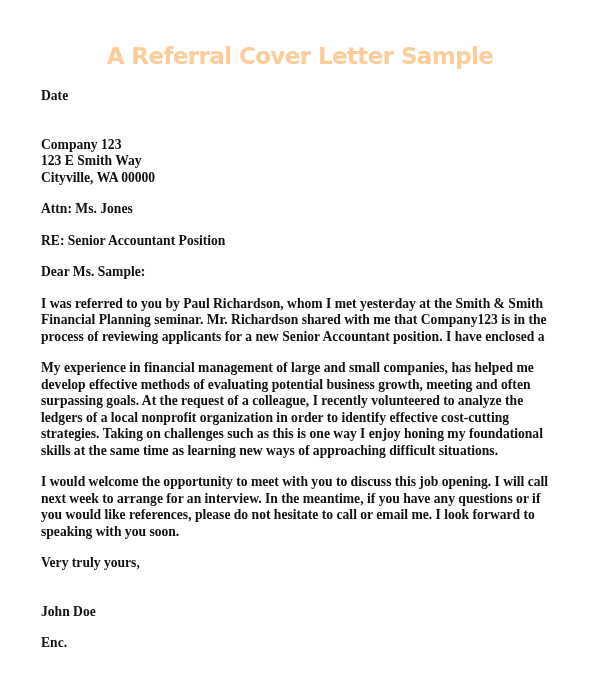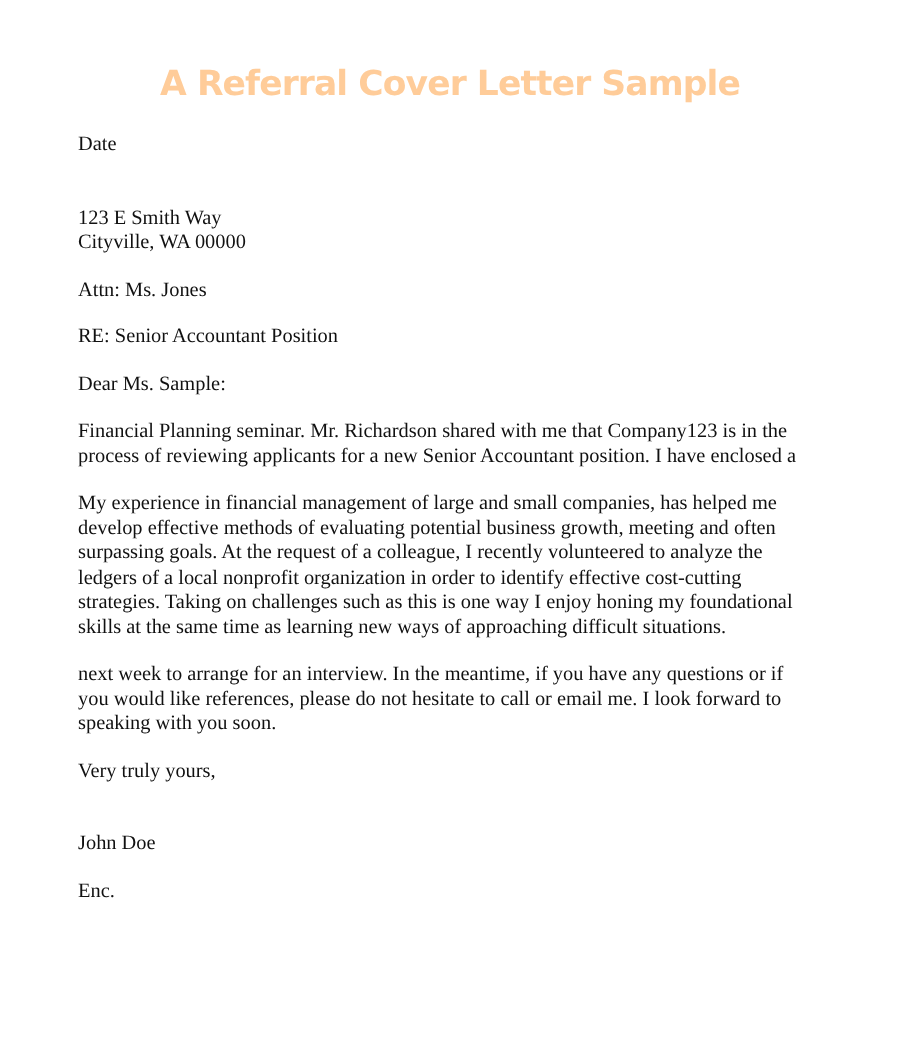--- a/index.html
+++ b/index.html
@@ -29,78 +29,82 @@
       text-align: center;
       font-family: "DejaVu Sans", sans-serif;
       font-weight: bold;
       font-size: 23px;
       letter-spacing: -0.6px;
       color: #ffcc99;
       margin: 0;
     }
     .letter {
       position: absolute;
-      left: 52px;
+      left: 41px;
       top: 88px;
       width: 495px;
       font-family: "Liberation Serif", serif;
       font-size: 13.6px;
       line-height: 16.5px;
       color: #111111;
+      font-weight: bold;
     }
     .line { display: block; white-space: nowrap; }
     .block { margin: 0; }
     .gap-date { height: 32px; }
     .gap { height: 15px; }
     .gap-sig { height: 32px; }
     .para { margin: 0; }
     .para .line { white-space: nowrap; }
   </style>
 </head>
 <body>
 
 <div class="page">
   <h1 class="title" style="color: rgb(255, 204, 153);">A Referral Cover Letter Sample</h1>
 
   <div class="letter">
     <span class="line">Date</span>
     <div class="gap-date"></div>
 
     <div class="block">
+      <span class="line">Company 123</span>
       <span class="line">123 E Smith Way</span>
       <span class="line">Cityville, WA  00000</span>
     </div>
     <div class="gap"></div>
 
     <span class="line">Attn: Ms. Jones</span>
     <div class="gap"></div>
 
     <span class="line">RE: Senior Accountant Position</span>
     <div class="gap"></div>
 
     <span class="line">Dear Ms. Sample:</span>
     <div class="gap"></div>
 
     <div class="para">
+      <span class="line">I was referred to you by Paul Richardson, whom I met yesterday at the Smith &amp; Smith</span>
       <span class="line">Financial Planning seminar.  Mr. Richardson shared with me that Company123 is in the</span>
       <span class="line">process of reviewing applicants for a new Senior Accountant position. I have enclosed a</span>
     </div>
     <div class="gap"></div>
 
     <div class="para">
       <span class="line">My experience in financial management of large and small companies, has helped me</span>
       <span class="line">develop effective methods of evaluating potential business growth, meeting and often</span>
       <span class="line">surpassing goals. At the request of a colleague, I recently volunteered to analyze the</span>
       <span class="line">ledgers of a local nonprofit organization in order to identify effective cost-cutting</span>
       <span class="line">strategies. Taking on challenges such as this is one way I enjoy honing my foundational</span>
       <span class="line">skills at the same time as learning new ways of approaching difficult situations.</span>
     </div>
     <div class="gap"></div>
 
     <div class="para">
+      <span class="line">I would welcome the opportunity to meet with you to discuss this job opening. I will call</span>
       <span class="line">next week to arrange for an interview. In the meantime, if you have any questions or if</span>
       <span class="line">you would like references, please do not hesitate to call or email me. I look forward to</span>
       <span class="line">speaking with you soon.</span>
     </div>
     <div class="gap"></div>
 
     <span class="line">Very truly yours,</span>
     <div class="gap-sig"></div>
 
     <span class="line">John Doe</span>

